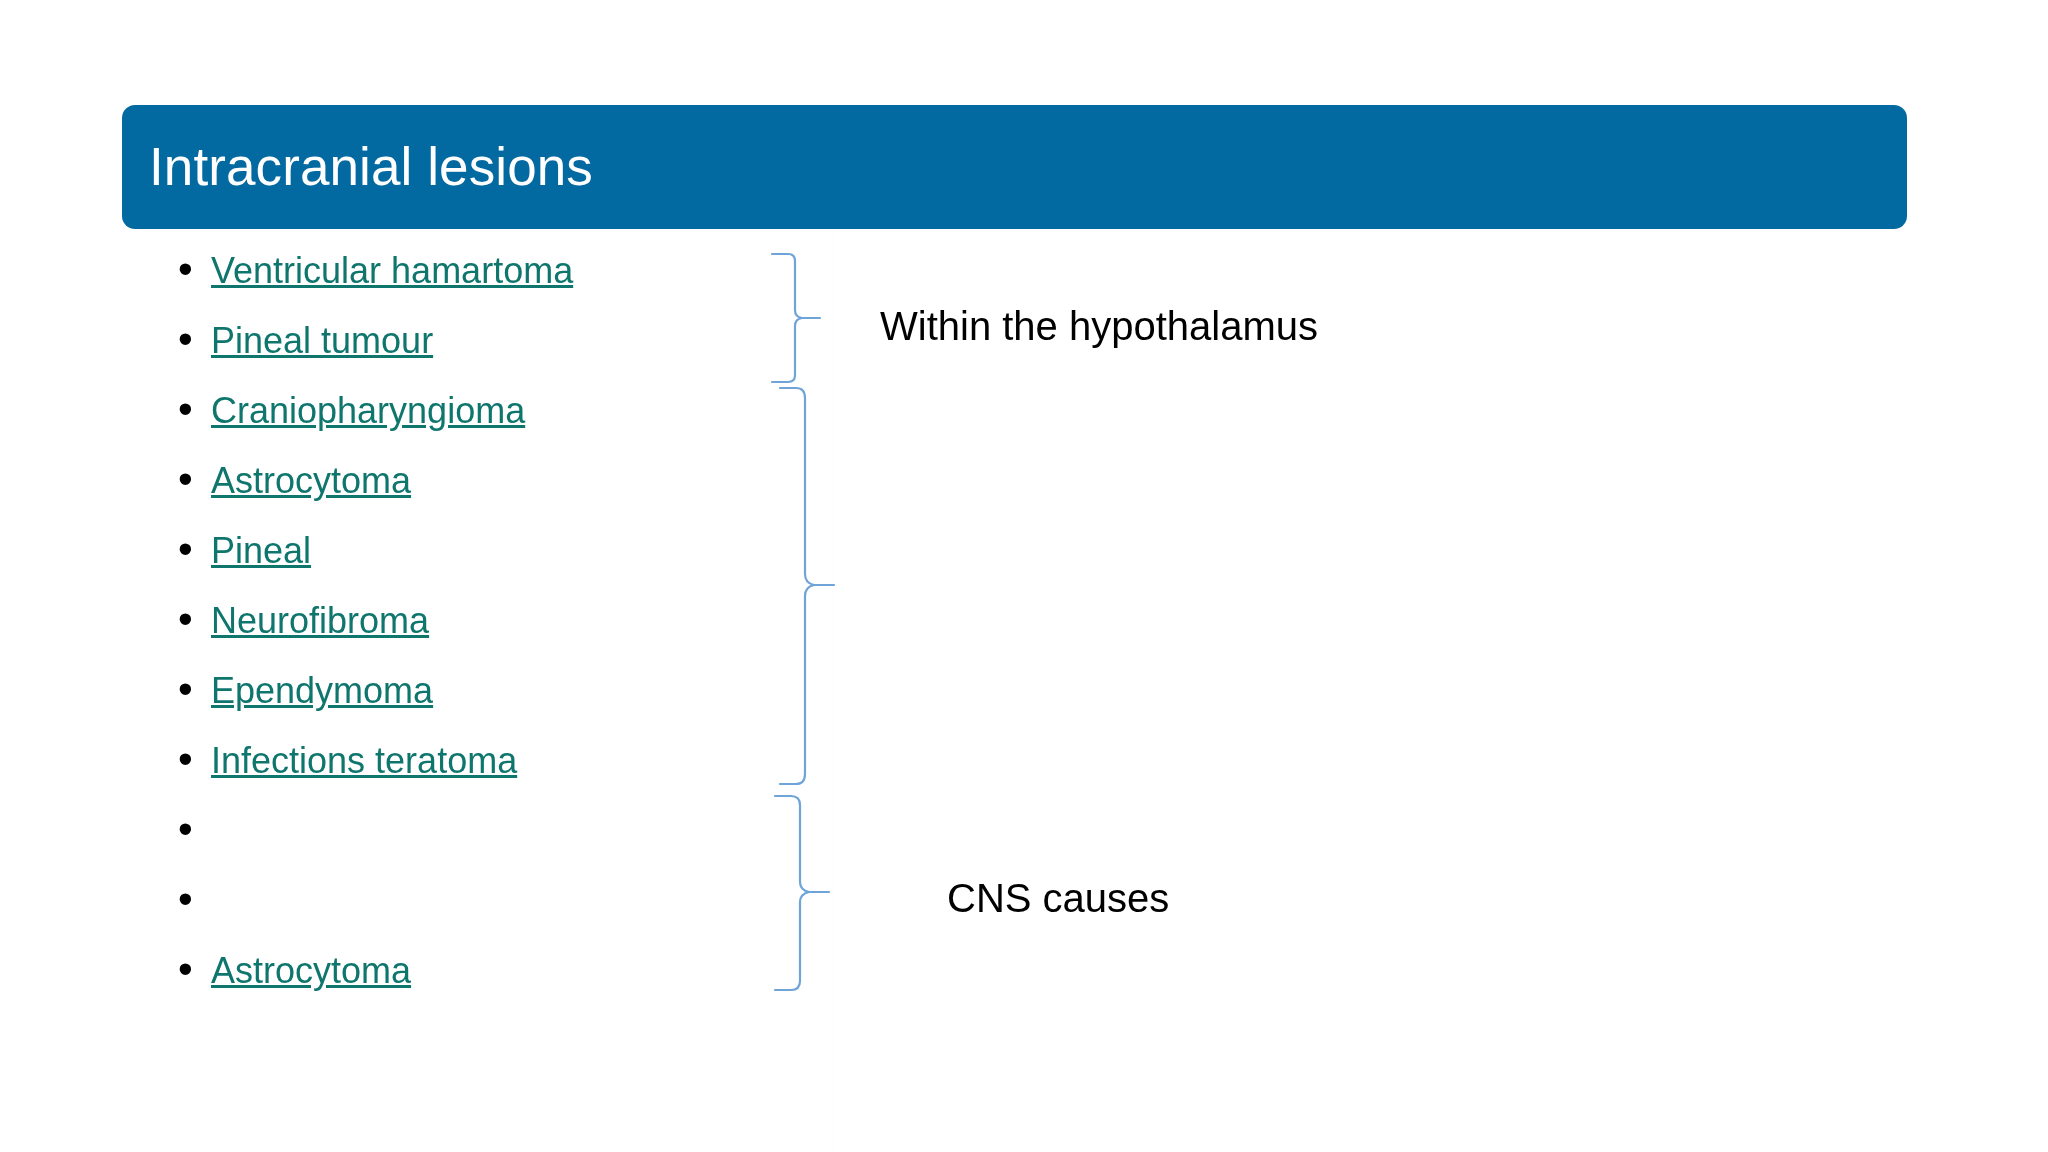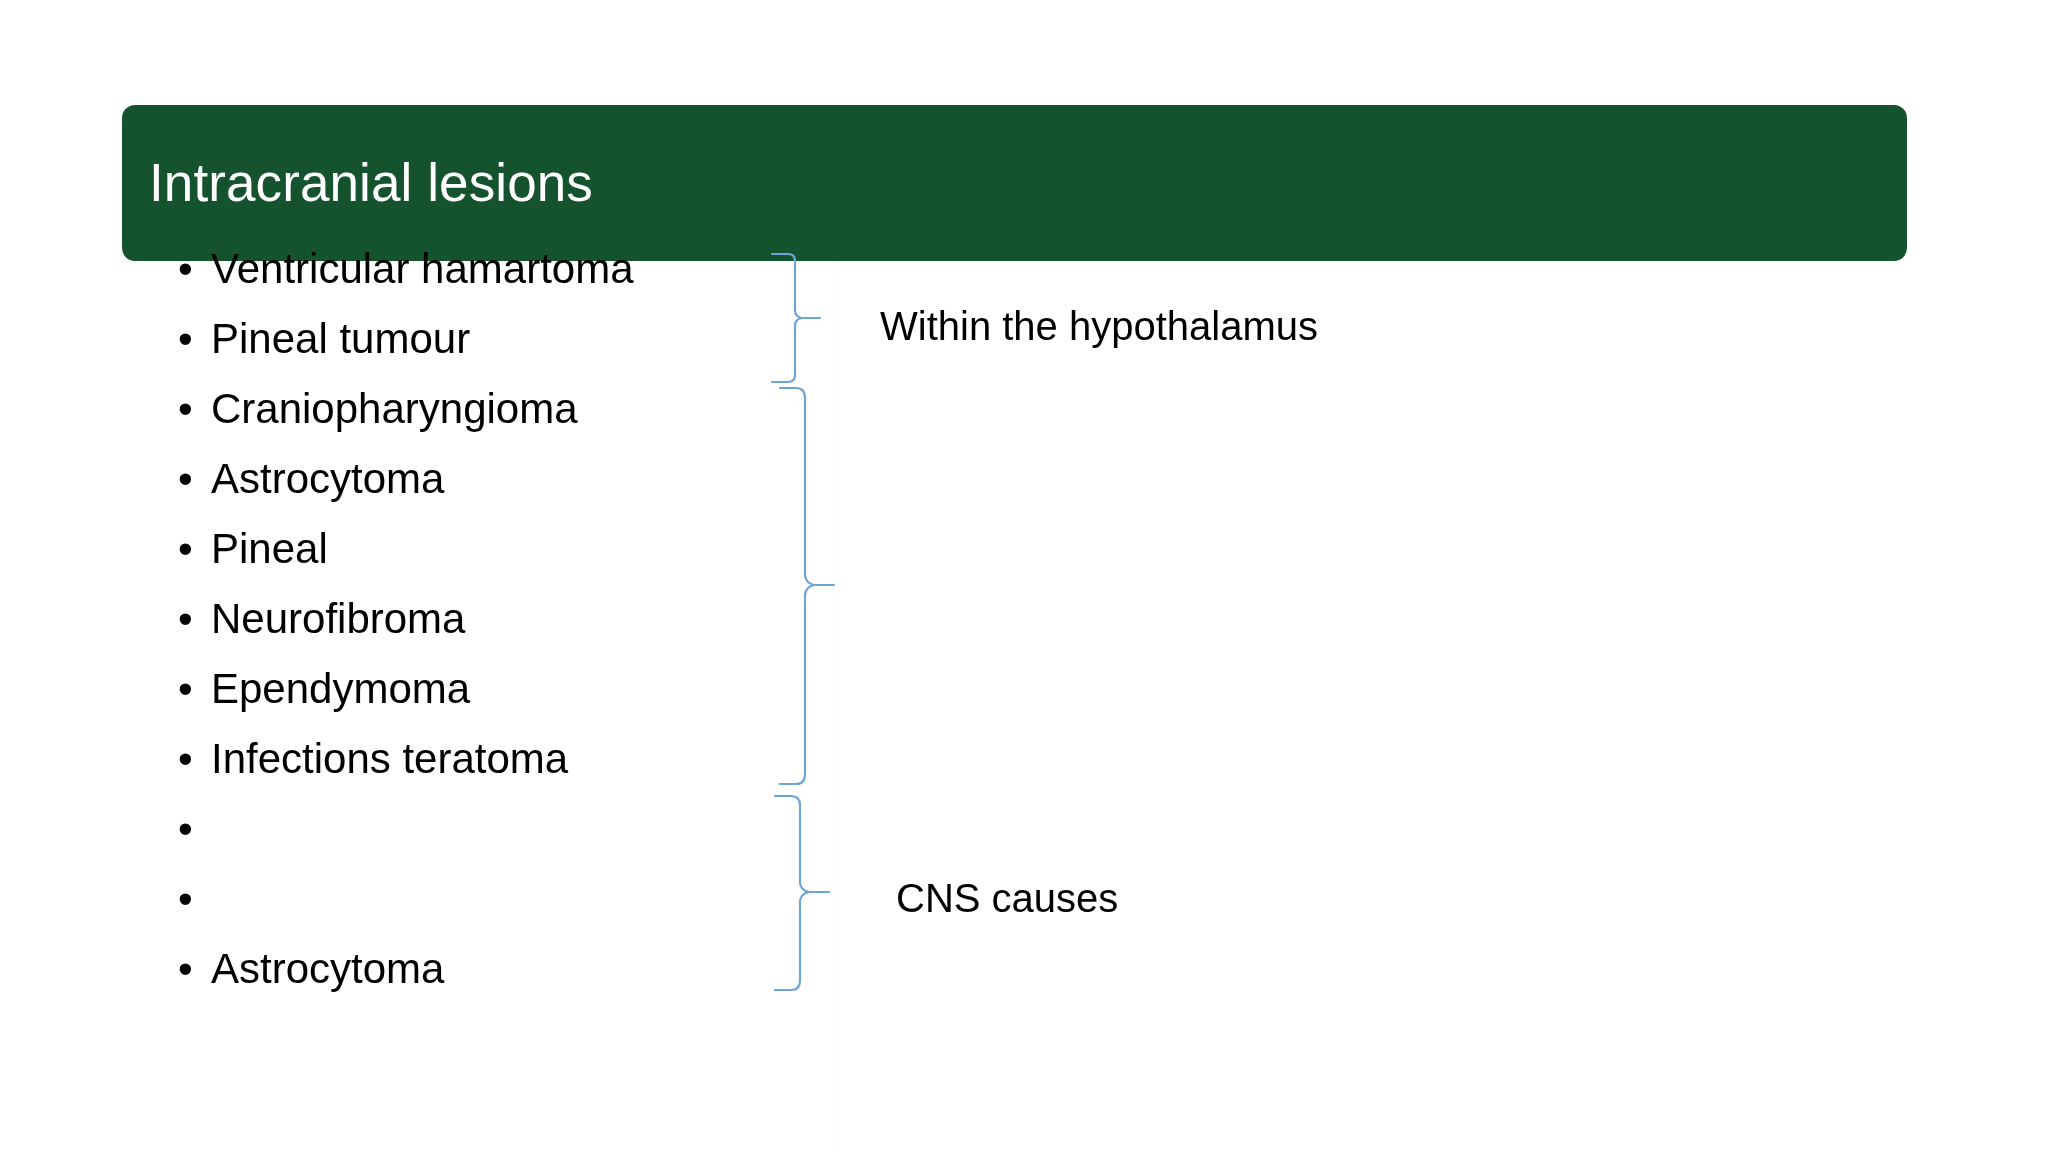--- a/index.html
+++ b/index.html
@@ -22,22 +22,22 @@
     height: 1152px;
     background: #ffffff;
   }
 
   
   #title-banner {
     position: absolute;
     left: 122px;
     top: 105px;
     width: 1785px;
-    height: 156px;
-    background: #14532d;
+    height: 124px;
+    background: #0369a1;
     border-radius: 13px;
     box-sizing: border-box;
   }
   #title-text {
     position: absolute;
     left: 27px;
     top: 50%;
     transform: translateY(-50%);
     color: #ffffff;
     font-size: 53px;
@@ -65,23 +65,24 @@
   }
   .bullet-dot {
     flex: 0 0 auto;
     width: 33px;
     font-size: 42px;
     line-height: 70px;
     color: #000000;
   }
   .bullet-label {
     flex: 0 0 auto;
-    font-size: 42px;
+    font-size: 36px;
     line-height: 70px;
-    color: #000000;
+    color: #0f766e;
+    text-decoration: underline;
   }
 
   
   .brace-group {
     position: absolute;
   }
   .brace-svg {
     position: absolute;
     left: 0;
     top: 0;
@@ -103,21 +104,21 @@
   }
 
   
   #brace-group-1 { left: 770px; top: 252px; width: 60px;  height: 132px; }
   #label-1       { left: 880px; top: 302px; }
 
   #brace-group-2 { left: 778px; top: 386px; width: 62px;  height: 400px; }
   #label-2       { left: 898px; top: 582px; }
 
   #brace-group-3 { left: 773px; top: 794px; width: 62px;  height: 198px; }
-  #label-3       { left: 896px; top: 874px; }
+  #label-3       { left: 947px; top: 874px; }
 
   
   #content-edge {
     position: absolute;
     left: 832px;
     top: 226px;
     width: 1px;
     height: 926px;
     background: #fdfdfd;
   }

